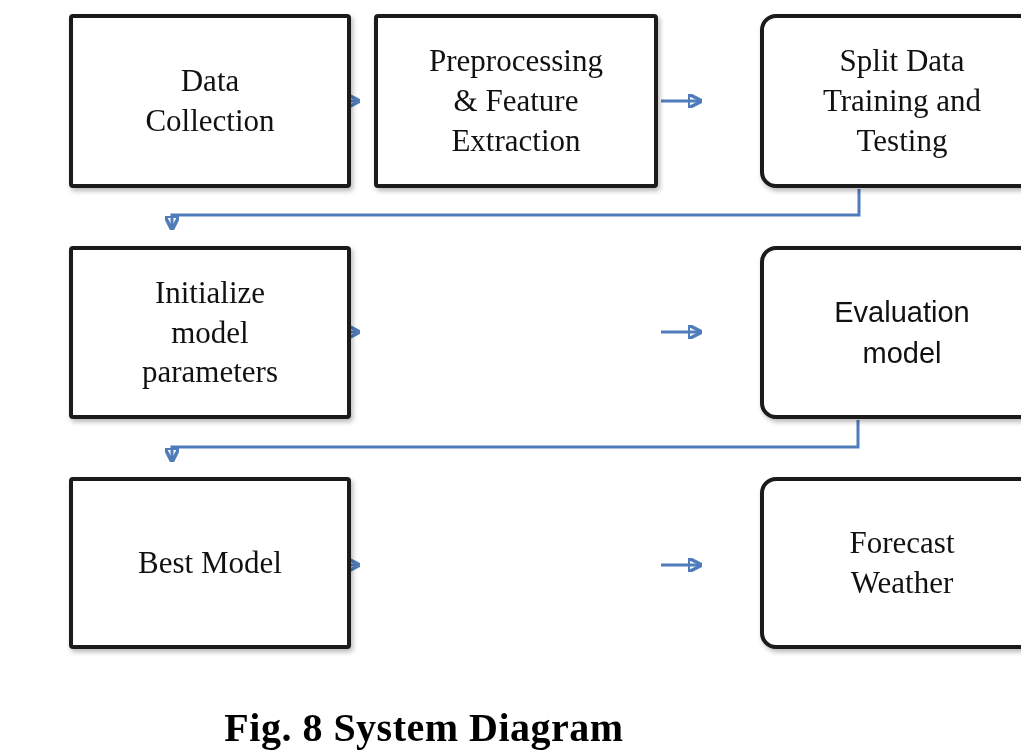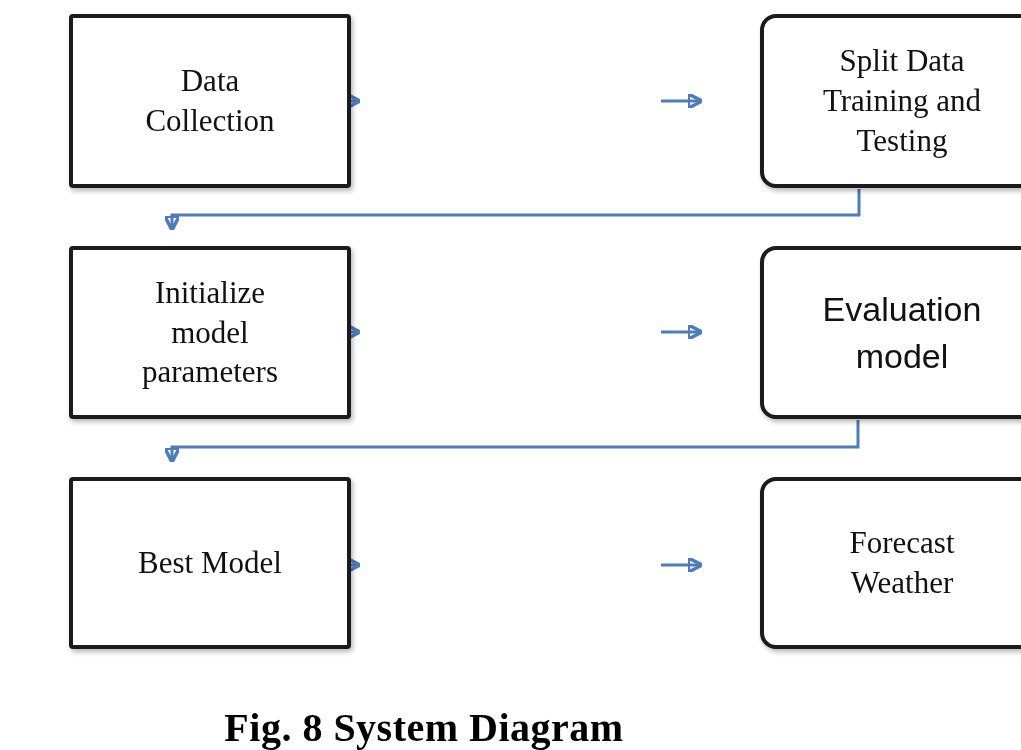--- a/index.html
+++ b/index.html
@@ -42,21 +42,21 @@
   }
   .box-label {
     white-space: pre-line;
     font-size: 31px;
     line-height: 1.28;
     color: var(--text-color);
     font-family: "Liberation Serif", serif;
   }
   .box-label.sans {
     font-family: "Liberation Sans", sans-serif;
-    font-size: 34px;
+    font-size: 29px;
     line-height: 1.38;
   }
   
   .c1 { left: 33px;  width: 282px; margin-left: 36px; }
   .c2 { left: 374px; width: 284px; }
   .c3 { left: 760px; width: 284px; border-radius: 16px; }
   .r1 { top: 14px;  height: 174px; }
   .r2 { top: 246px; height: 173px; }
   .r3 { top: 477px; height: 172px; }
   .figure-caption {
@@ -95,20 +95,25 @@
     <path d="M858,420 L858,447 L172,447 L172,460" marker-end="url(#ah)"></path>
 
     <line x1="318" y1="565" x2="358" y2="565" marker-end="url(#ah)"></line>
     <line x1="661" y1="565" x2="700" y2="565" marker-end="url(#ah)"></line>
   </svg>
 
   <div class="flow-box c1 r1">
     <span class="box-label">Data
 Collection</span>
   </div>
+  <div class="flow-box c2 r1">
+    <span class="box-label">Preprocessing
+&amp; Feature
+Extraction</span>
+  </div>
   <div class="flow-box c3 r1">
     <span class="box-label">Split Data
 Training and
 Testing</span>
   </div>
 
   <div class="flow-box c1 r2">
     <span class="box-label">Initialize
 model
 parameters</span>

